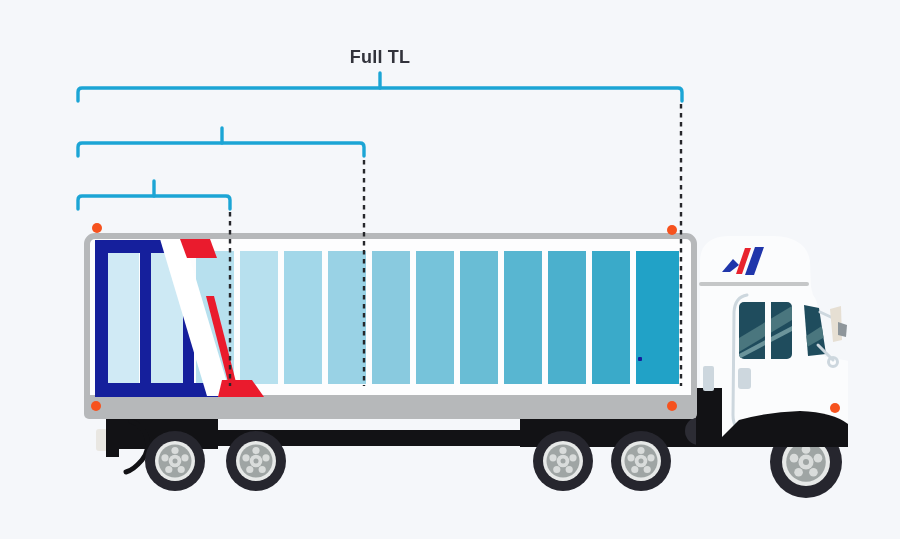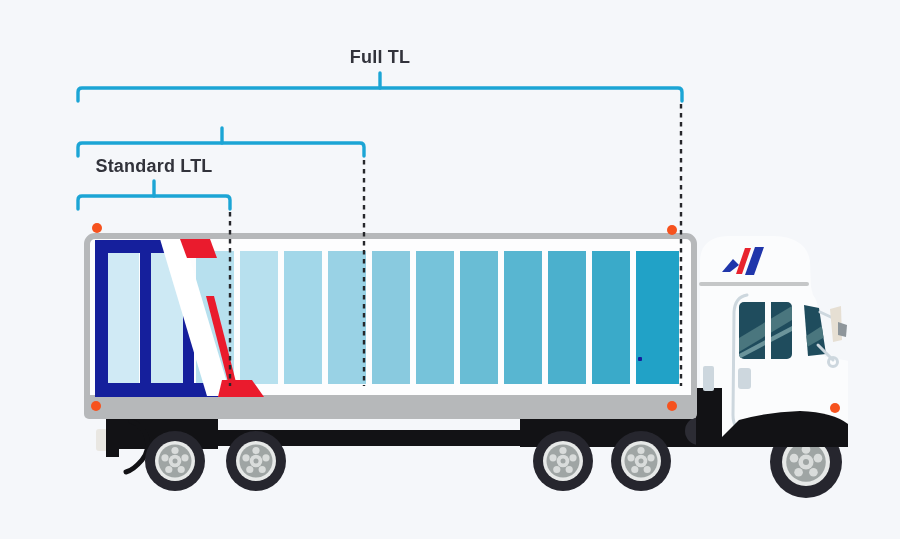--- a/index.html
+++ b/index.html
@@ -180,14 +180,13 @@
     </g>
 
     <g>
       <line class="s-dash" x1="230" y1="212" x2="230" y2="386"></line>
       <line class="s-dash" x1="364" y1="160" x2="364" y2="386"></line>
       <line class="s-dash" x1="681" y1="104" x2="681" y2="386"></line>
     </g>
   </svg>
 
   <div class="bracket-label" style="left:380px;top:57px">Full TL</div>
-  <div class="bracket-label" style="left:154px;top:166px">Standard LTL</div>
 </div>
 
 </body></html>

